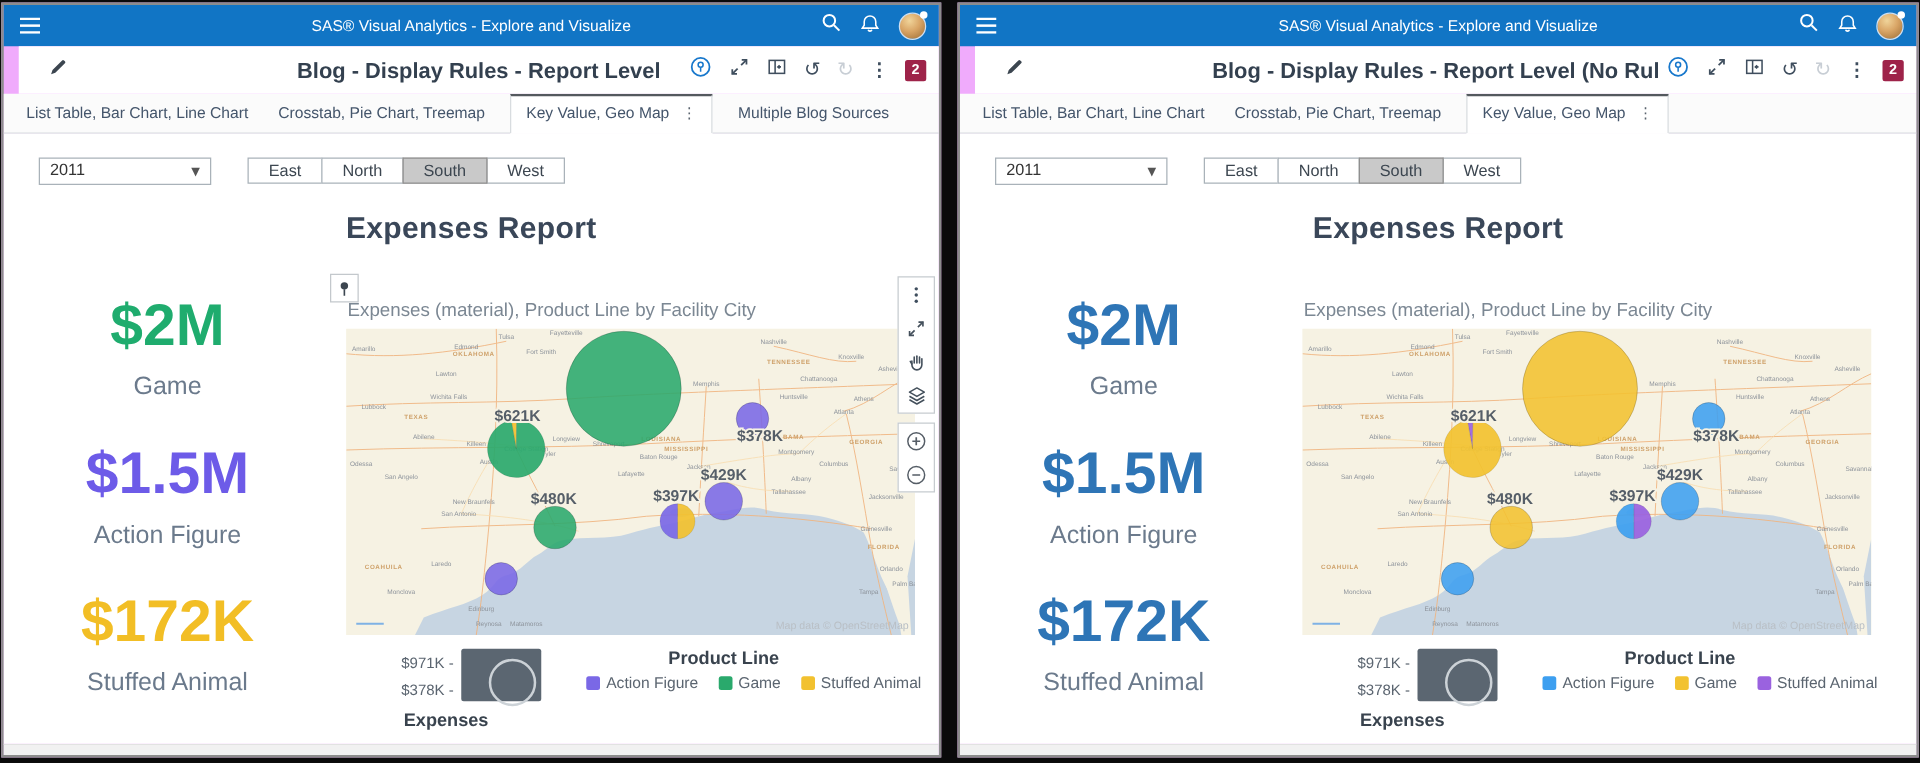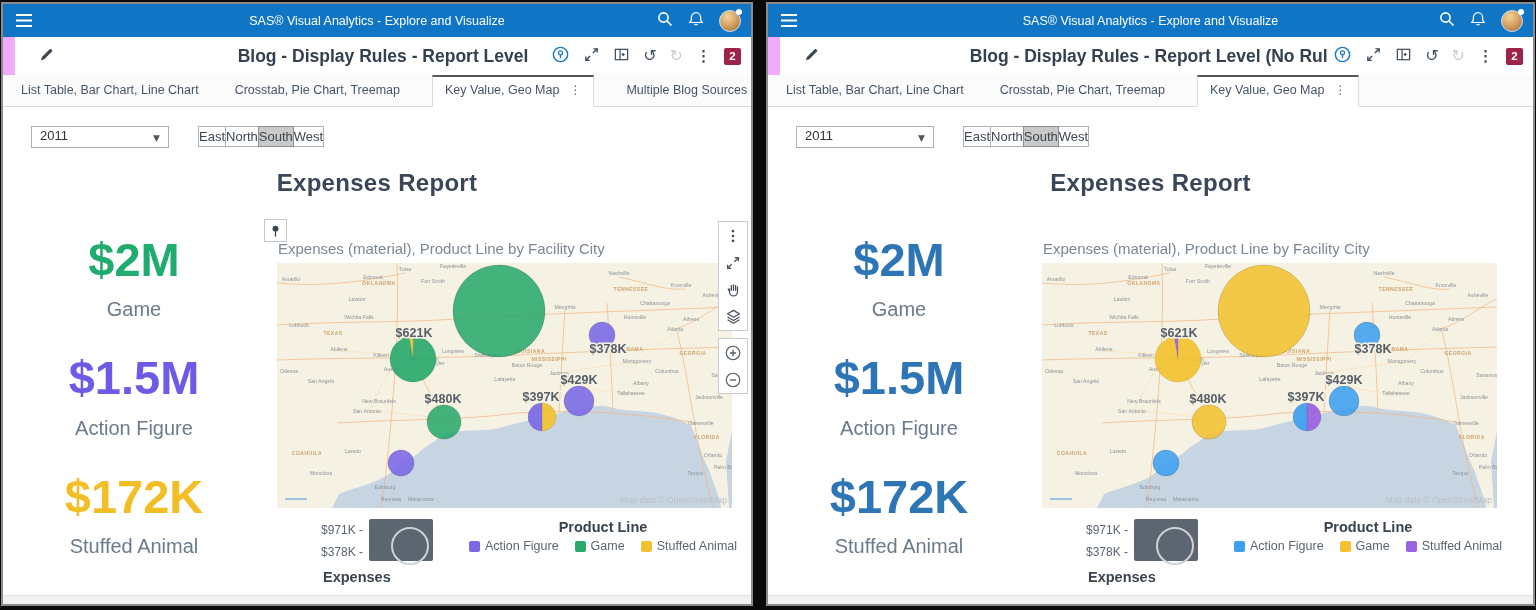--- a/index.html
+++ b/index.html
@@ -25,33 +25,33 @@
   .report-title{position:absolute;left:0;right:0;text-align:center;font-size:17.5px;font-weight:bold;color:#33404f;white-space:nowrap;}
   .tb-icons{position:absolute;right:10px;display:flex;align-items:center;gap:13px;background:#fff;padding-left:6px;}
   .uicon{font-family:"DejaVu Sans",sans-serif;font-size:16px;line-height:1;}
   .undo{color:#3f4e5e;}
   .redo{color:#c8ced5;}
   .tb-kebab{font-size:15px;color:#3f4e5e;font-weight:bold;}
   .badge{width:17px;height:17px;background:#9E2349;color:#fff;font-size:11.5px;font-weight:bold;
          display:flex;align-items:center;justify-content:center;border-radius:2px;}
 
   
-  .tabstrip{flex:0 0 30px;background:#fbfbfb;border-bottom:1px solid #d8dcdf;display:flex;align-items:flex-end;padding-left:14px;gap:28px;}
+  .tabstrip{flex:0 0 30px;background:#fbfbfb;border-bottom:1px solid #d8dcdf;display:flex;align-items:flex-end;padding-left:14px;gap:16px;}
   .tab{font-size:12.5px;color:#44556b;padding:7px 4px 9px;white-space:nowrap;}
   .tab.selected{background:#fff;border:1px solid #d8dcdf;border-top:2px solid #54595e;border-bottom:1px solid #fff;
                 margin-bottom:-1px;padding:6px 12px 9px;display:flex;align-items:center;gap:10px;}
   .tab .kebab{color:#5a646e;font-size:12px;font-family:"DejaVu Sans",sans-serif;}
 
   
   .content{position:relative;flex:1 1 auto;background:#fff;overflow:hidden;}
   .dropdown{position:absolute;left:28px;top:19px;width:138px;height:22px;border:1px solid #a9b2b9;background:#fff;
             font-size:13px;color:#333;display:flex;align-items:flex-end;justify-content:space-between;padding:4px 8px;}
   .caret{font-size:9px;color:#555;font-family:"DejaVu Sans",sans-serif;}
   .regions{position:absolute;left:196px;top:19px;display:flex;}
-  .rbtn{border:1px solid #a9b2b9;margin-left:-1px;padding:2px 0;font-size:13px;color:#3c4650;background:#fff;white-space:nowrap;}
+  .rbtn{border:1px solid #a9b2b9;margin-left:-1px;padding:2px 16px;font-size:13px;color:#3c4650;background:#fff;white-space:nowrap;}
   .rbtn.selected{background:#c9c9c9;border-color:#8f8f8f;position:relative;z-index:1;}
   .heading{position:absolute;top:62px;left:0;right:0;text-align:center;font-size:24px;font-weight:bold;color:#3a4759;letter-spacing:.3px;}
 
   .kpis{position:absolute;left:12px;top:128px;width:238px;display:flex;flex-direction:column;align-items:center;}
   .kpi{margin-bottom:32px;text-align:center;}
   .kpi .v{font-size:47px;font-weight:bold;line-height:1.05;}
   .kpi .l{font-size:20px;color:#6b7a8c;margin-top:14px;}
 
   .map-pin-btn{position:absolute;left:261px;top:112px;width:23px;height:23px;border:1px solid #c3c8cc;background:#fff;
                display:flex;align-items:center;justify-content:center;}
@@ -60,21 +60,21 @@
 
   .map-tools{position:absolute;right:3px;top:114px;display:flex;flex-direction:column;gap:7px;z-index:2;}
   .tool-group{background:#fff;border:1px solid #c6cbcf;display:flex;flex-direction:column;}
   .tool{width:28px;height:27px;display:flex;align-items:center;justify-content:center;}
 
   .size-max{position:absolute;left:286px;top:416px;width:74px;text-align:right;font-size:12px;color:#5b6570;}
   .size-min{position:absolute;left:286px;top:438px;width:74px;text-align:right;font-size:12px;color:#5b6570;}
   .size-rect{position:absolute;left:366px;top:412px;width:64px;height:42px;background:#5b6671;border-radius:2px;}
   .size-circle{position:absolute;left:388px;top:420px;width:38px;height:38px;border:2px solid #ccd2d7;border-radius:50%;}
   .size-title{position:absolute;left:320px;top:462px;width:140px;text-align:left;font-size:14.5px;font-weight:bold;color:#39434e;}
-  .plegend-title{position:absolute;left:460px;top:412px;width:280px;text-align:center;font-weight:bold;font-size:14.5px;color:#39434e;}
+  .plegend-title{position:absolute;left:436px;top:412px;width:280px;text-align:center;font-weight:bold;font-size:14.5px;color:#39434e;}
   .plegend-items{position:absolute;left:450px;top:432px;width:300px;display:flex;justify-content:center;gap:16px;
                  font-size:12.5px;color:#5b6570;align-items:center;white-space:nowrap;}
   .plegend-item{display:flex;align-items:center;}
   .swatch{width:11px;height:11px;border-radius:2px;margin-right:5px;flex:0 0 auto;}
 
   .hscroll{flex:0 0 9px;background:#f1f1f1;border-top:1px solid #e2e2e2;}
 </style>
 </head>
 <body>
 

